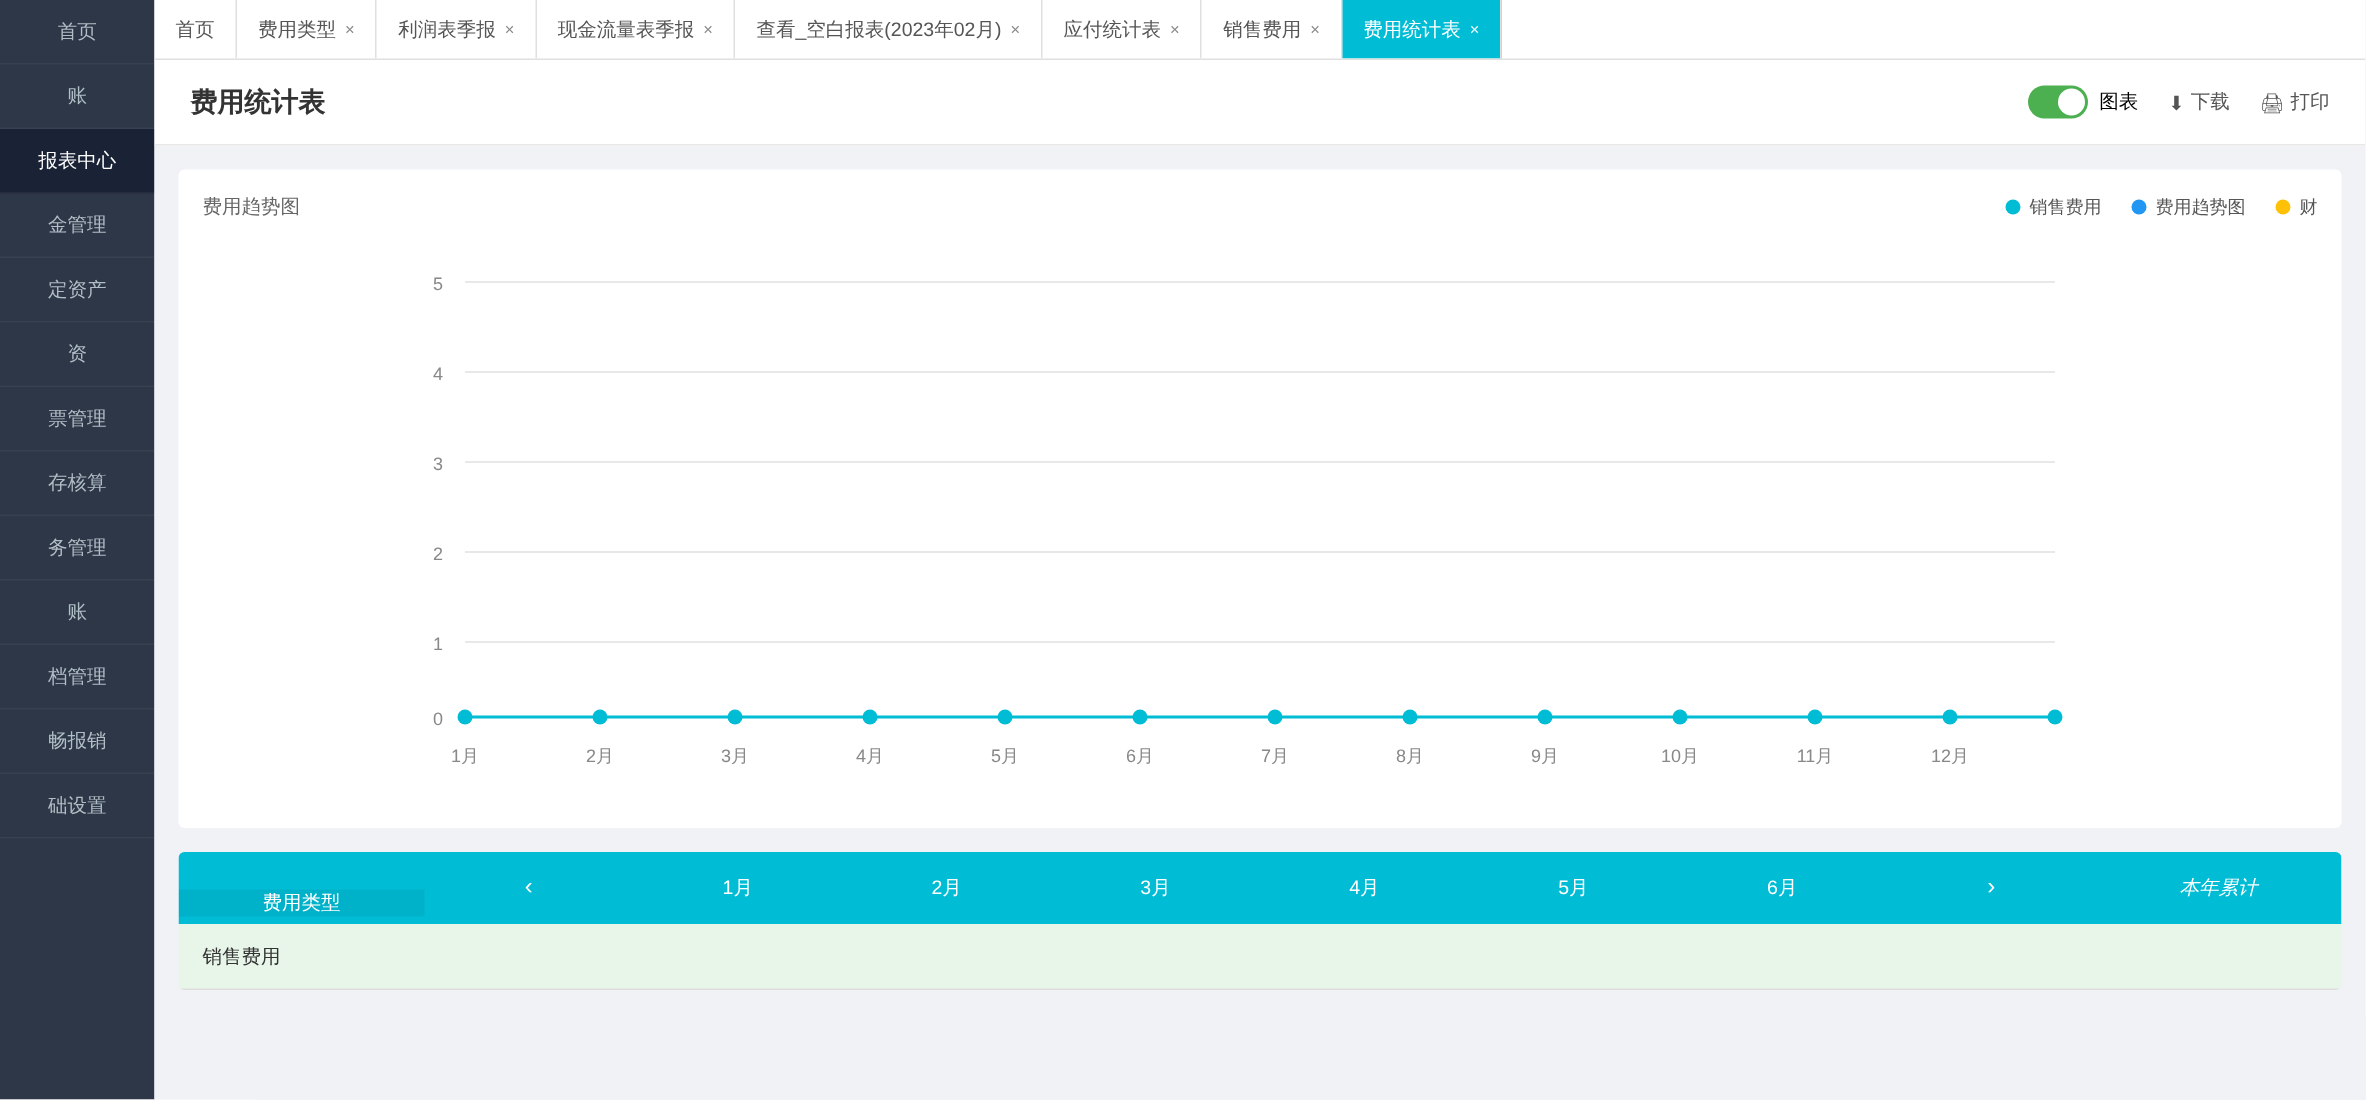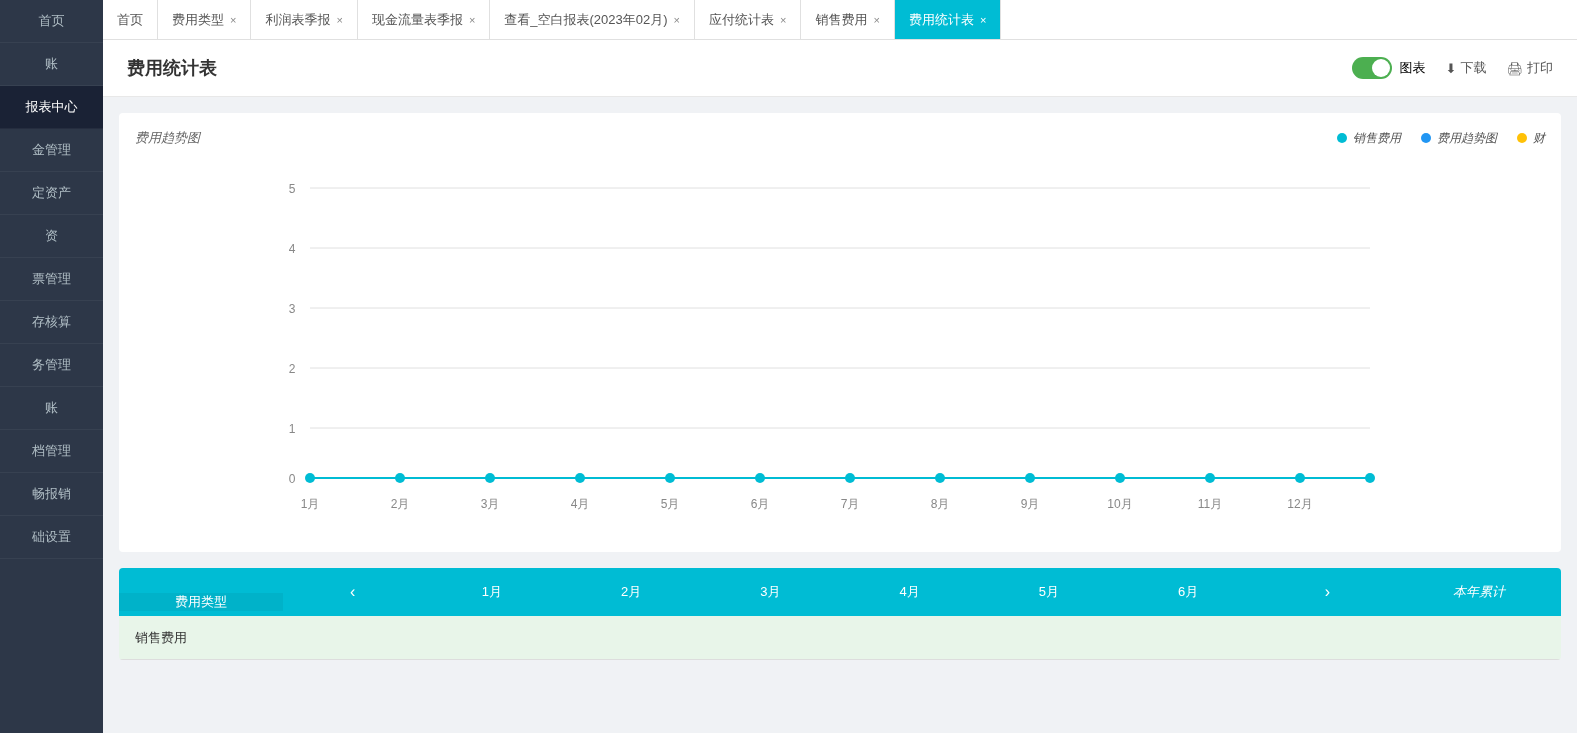--- a/index.html
+++ b/index.html
@@ -145,21 +145,20 @@
       background: white;
       margin: 16px;
       padding: 16px;
       border-radius: 4px;
     }
     .chart-header {
       display: flex;
       align-items: center;
       justify-content: space-between;
       margin-bottom: 16px;
-      font-style: italic;
     }
     .chart-title {
       font-size: 13px;
       color: #666;
     }
     .chart-legend {
       display: flex;
       align-items: center;
       gap: 20px;
     }

